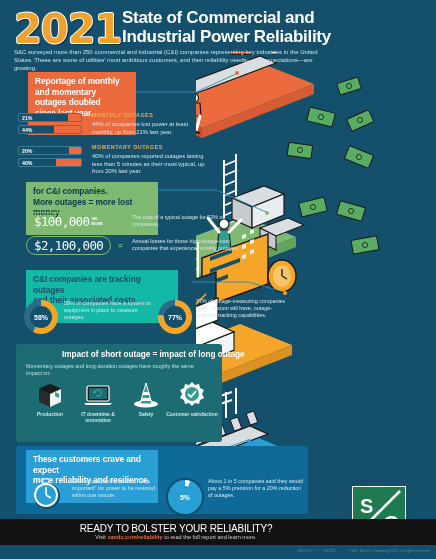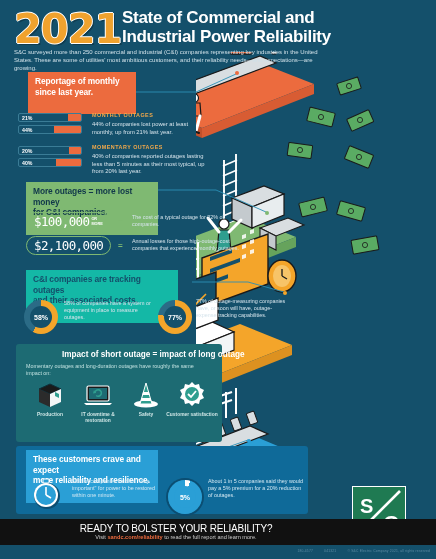--- a/index.html
+++ b/index.html
@@ -332,20 +332,21 @@
     <div class="year">2021</div>
     <div class="title">
       <div>State of Commercial and</div>
       <div>Industrial Power Reliability</div>
     </div>
     <div class="subtitle">S&amp;C surveyed more than 250 commercial and industrial (C&amp;I) companies representing key industries in the United States. These are some of utilities' most ambitious customers, and their reliability needs—and expectations—are growing.</div>
   </div>
 
   <div class="pill orange" style="left:28px; top:72px; width:108px;">
     <div>Reportage of monthly</div>
+    <div>and momentary outages doubled</div>
     <div>since last year.</div>
   </div>
 
   <div style="position:absolute; left:18px; top:113px;">
     <div class="bar-track" style="margin-bottom:3px;">
       <div class="bar-fill" style="width:21%;"></div>
       <div class="bar-label">21%</div>
     </div>
     <div class="bar-track">
       <div class="bar-fill" style="width:44%;"></div>
@@ -362,22 +363,22 @@
     </div>
     <div class="bar-track">
       <div class="bar-fill" style="width:40%;"></div>
       <div class="bar-label">40%</div>
     </div>
   </div>
   <div class="stat-head" style="position:absolute; left:92px; top:144px;">MOMENTARY OUTAGES</div>
   <div class="stat-body" style="position:absolute; left:92px; top:153px; width:116px;">40% of companies reported outages lasting less than 5 minutes as their most typical, up from 20% last year.</div>
 
   <div class="pill green" style="left:26px; top:182px; width:132px;">
+    <div>for C&amp;I companies.</div>
     <div>More outages = more lost money</div>
-    <div>for C&amp;I companies.</div>
   </div>
 
   <div class="money-chip" style="left:26px; top:212px;">
     <span class="money-amt">$100,000</span>
     <span class="money-sub">
       <span style="display:block">OR</span>
       <span style="display:block">MORE</span>
     </span>
   </div>
   <div class="eq" style="left:118px; top:217px;">=</div>

